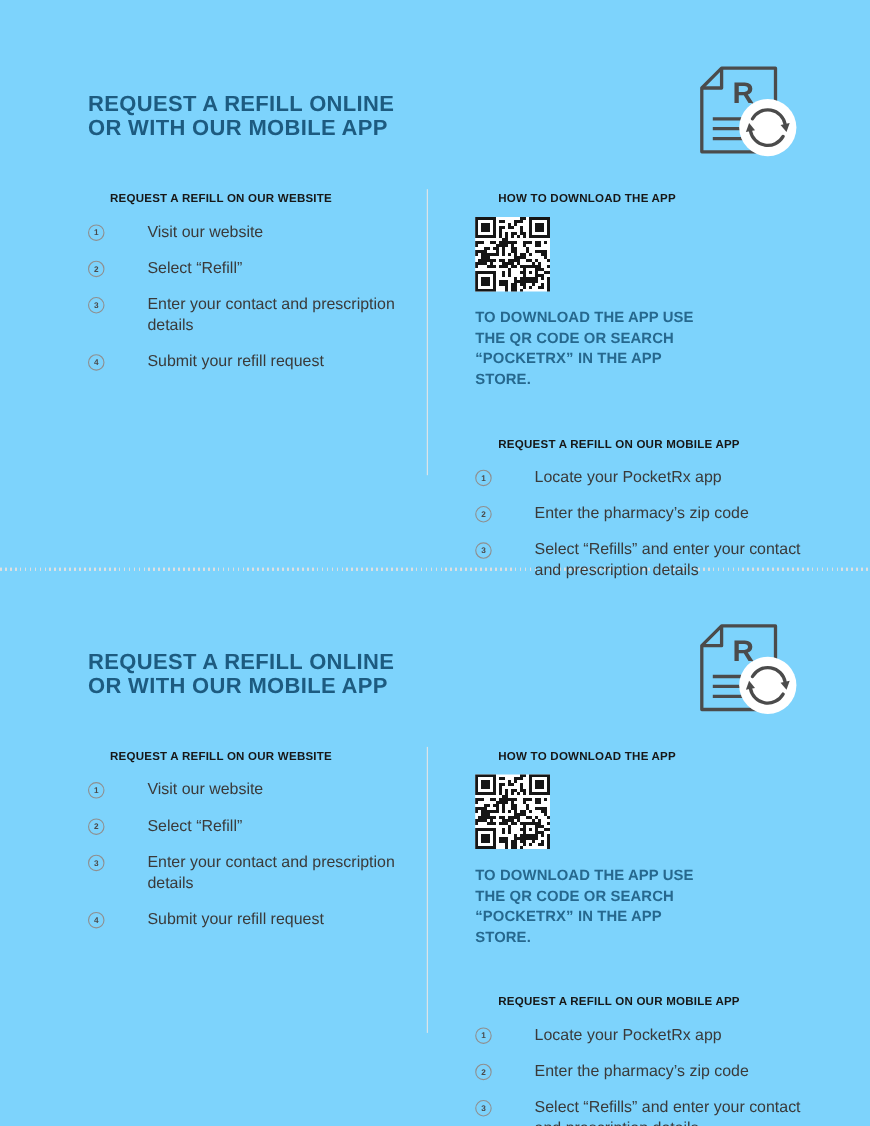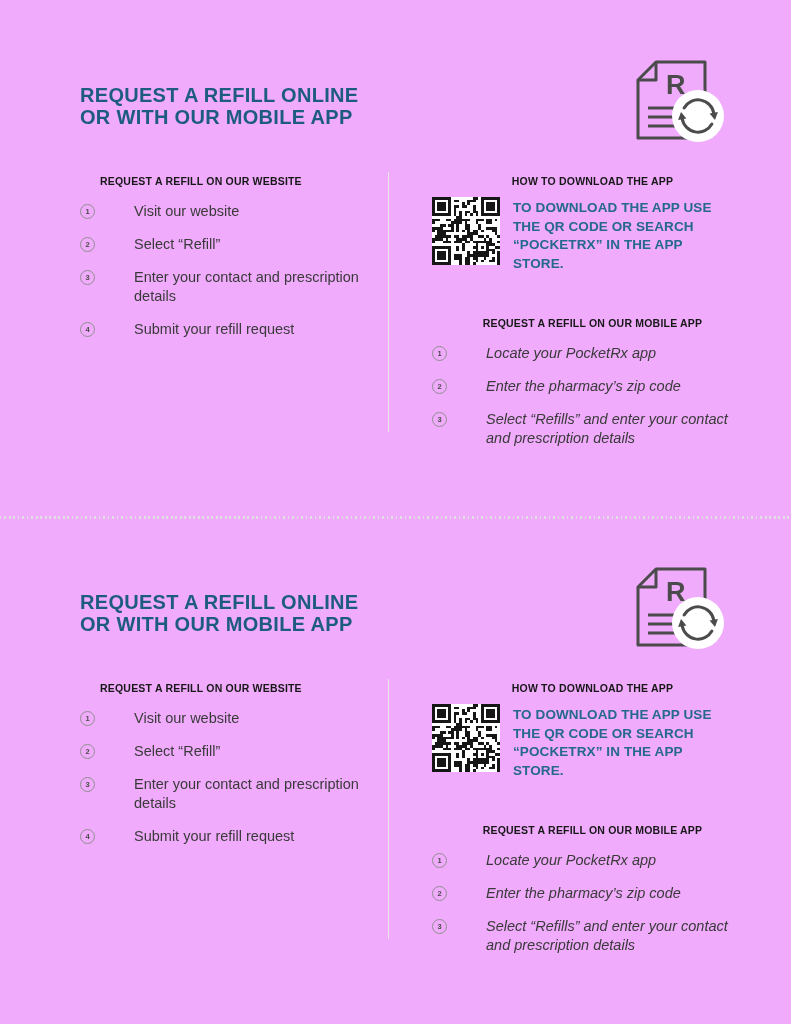--- a/index.html
+++ b/index.html
@@ -8,48 +8,48 @@
     --c-heading:#171717;
     --c-body:#3a3a3a;
     --c-icon:#4b4b4b;
     --c-circle:#8f8f8f;
     --c-divider:#e6e6e6;
     --c-qr:#161616;
   }
   *{margin:0;padding:0;box-sizing:border-box;}
   html,body{background:#ffffff;}
   body{font-family:"Liberation Sans",sans-serif;}
-  #page{position:relative;width:791px;height:1024px;background:#f0abfc;margin:0 auto;overflow:hidden;}
+  #page{position:relative;width:791px;height:1024px;background:#7dd3fc;margin:0 auto;overflow:hidden;}
 
   .card{position:absolute;left:0;width:791px;height:505px;}
   .card-1{top:0;}
   .card-2{top:507px;}
 
   .page-title{position:absolute;left:80px;top:84px;font-size:20px;font-weight:700;
     line-height:22px;letter-spacing:.3px;color:var(--c-title);}
 
   .rx-icon{position:absolute;left:630px;top:56px;width:95px;height:90px;}
 
   .col-divider{position:absolute;left:388px;top:172px;width:1px;height:260px;background:var(--c-divider);}
 
   .section-heading{font-size:10.5px;font-weight:700;letter-spacing:.2px;color:var(--c-heading);margin-left:20px;}
 
   .website-col{position:absolute;left:80px;top:175px;width:285px;}
   .app-col{position:absolute;left:432px;top:175px;width:300px;}
-  .app-col .section-heading{padding-left:1px;text-align:center;}
+  .app-col .section-heading{padding-left:1px;}
 
   .steps{display:flex;flex-direction:column;gap:14px;margin-top:15px;}
   .step{display:flex;align-items:flex-start;gap:7px;}
   .step-badge{flex:0 0 auto;width:15px;height:15px;margin-top:2px;border:1.2px solid var(--c-circle);
     border-radius:50%;display:flex;align-items:center;justify-content:center;
     font-size:7.5px;font-weight:600;color:#4a4a4a;}
   .step-text{font-size:14.5px;line-height:19px;color:var(--c-body);max-width:240px;margin-left:32px;}
-  .app-col .step-text{max-width:262px;font-style:italic;}
-
-  .qr-row{display:flex;align-items:flex-start;gap:13px;margin-top:10px;}
+  .app-col .step-text{max-width:262px;}
+
+  .qr-row{display:flex;align-items:flex-start;gap:13px;margin-top:10px;flex-direction:column;}
   .qr-svg{width:68px;height:68px;flex:0 0 auto;shape-rendering:crispEdges;}
   .download-instructions{width:200px;margin-top:2px;font-size:13.5px;font-weight:700;
     line-height:18.5px;letter-spacing:.1px;color:var(--c-accent);}
 
   .mobile-heading{margin-top:44px;}
 
   .cut-line{position:absolute;left:0;top:516px;width:791px;height:3px;
     background:repeating-linear-gradient(90deg,#e0e0e0 0 1.5px,transparent 1.5px 4.5px);}
 </style>
 </head>

